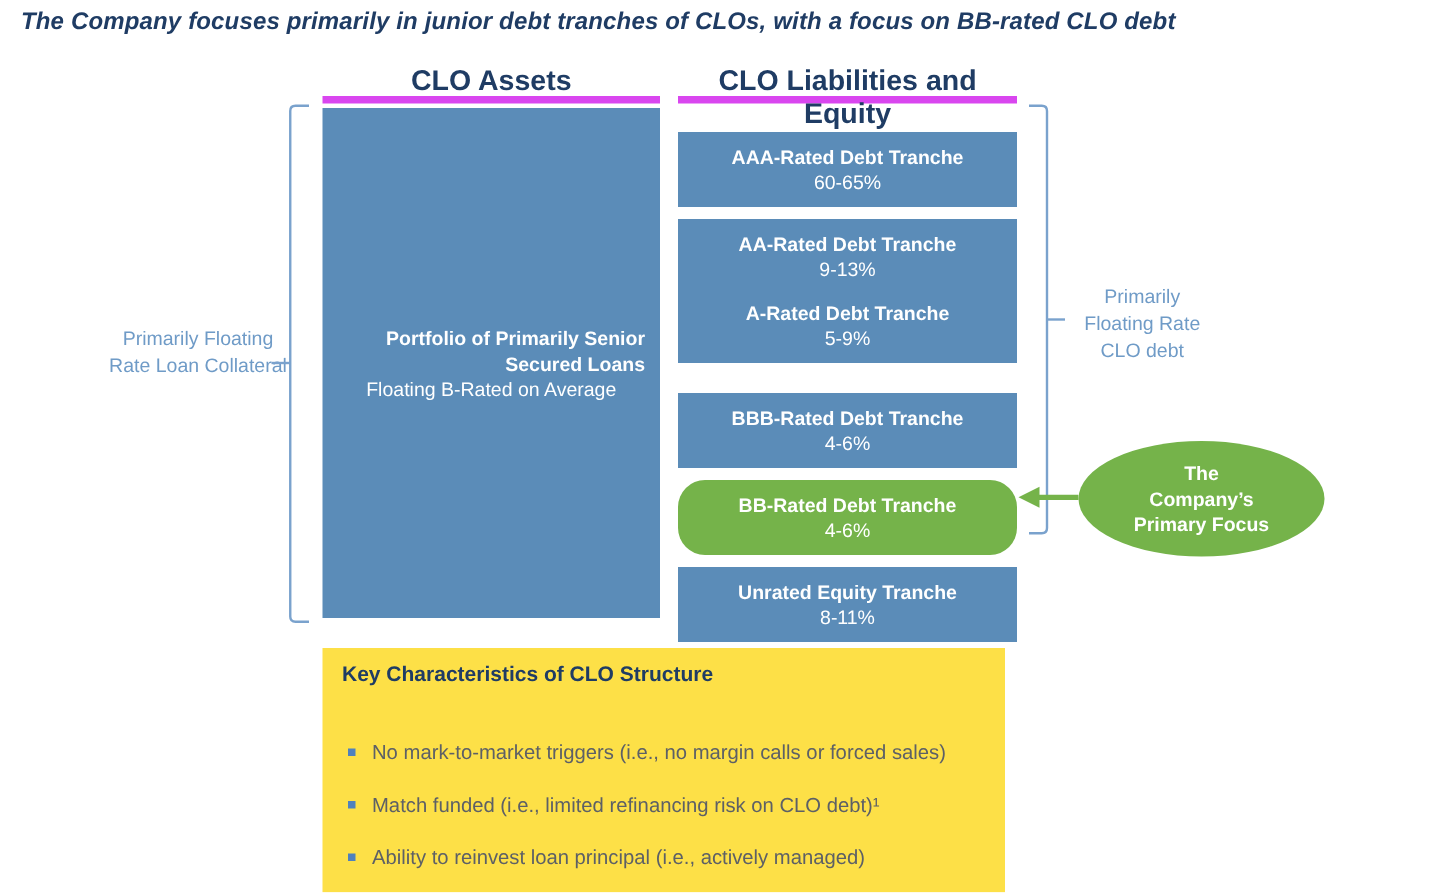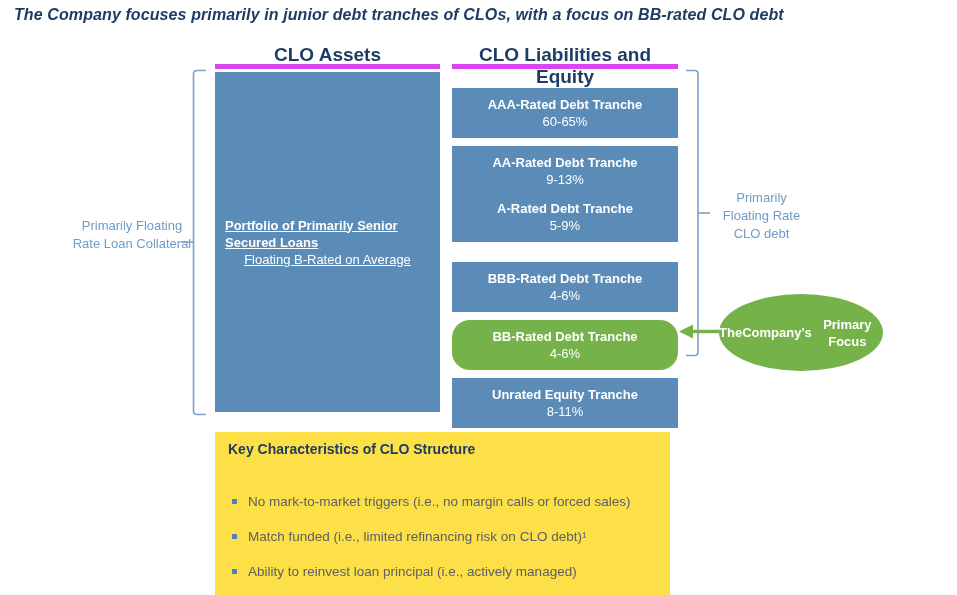--- a/index.html
+++ b/index.html
@@ -19,42 +19,42 @@
     position:absolute;top:44px;height:17px;
     text-align:center;font-size:19px;font-weight:bold;color:#1f3c64;
     border-bottom:5px solid #d946ef;padding-bottom:3px;
   }
   .col-header.assets{left:215px;width:225px;}
   .col-header.liab{left:452px;width:226px;}
   .big-box{
     position:absolute;left:215px;top:72px;width:225px;height:340px;
     background:#5b8cb8;color:#ffffff;
     display:flex;flex-direction:column;align-items:center;justify-content:center;
-    text-align:left;font-size:13px;line-height:17px;text-decoration:underline;
+    text-align:right;font-size:13px;line-height:17px;
   }
   .big-box .b1{font-weight:bold;width:205px;}
   .big-box .b2{font-weight:normal;}
   .tranche{
     position:absolute;left:452px;width:226px;height:50px;
     background:#5b8cb8;color:#ffffff;
     display:flex;flex-direction:column;align-items:center;justify-content:center;
     text-align:center;font-size:13px;line-height:17px;margin-top:16px;
   }
   .tranche .t-name{font-weight:bold;}
   .tranche.focus{background:#75b34a;border-radius:18px;}
   .side-label{
     position:absolute;text-align:center;color:#6f9bc7;
     font-size:13px;line-height:18px;
   }
   .side-label.left{left:72px;top:217px;width:120px;}
   .side-label.right{left:714px;top:189px;width:95px;text-align:center;}
   .ellipse{
     position:absolute;left:719px;top:294px;width:164px;height:77px;
     background:#75b34a;border-radius:50%;
-    display:flex;flex-direction:row;align-items:center;justify-content:center;
+    display:flex;flex-direction:column;align-items:center;justify-content:center;
     color:#ffffff;font-weight:bold;font-size:13px;line-height:17px;text-align:center;
   }
   .panel{
     position:absolute;left:215px;top:432px;width:455px;height:163px;
     background:#fde047;
   }
   .panel-title{
     position:absolute;left:13px;top:9px;
     font-size:14px;font-weight:bold;color:#1f3c64;
   }

